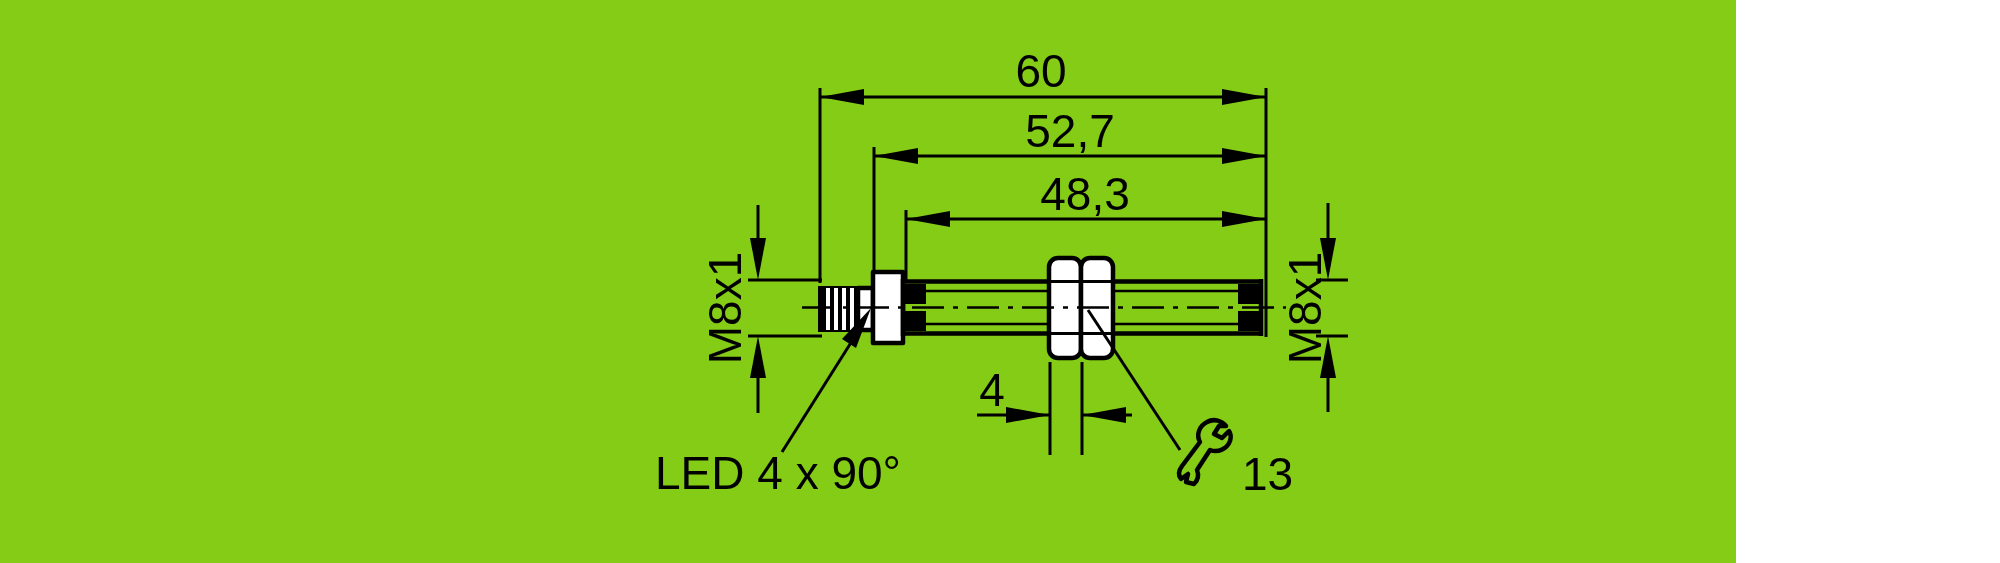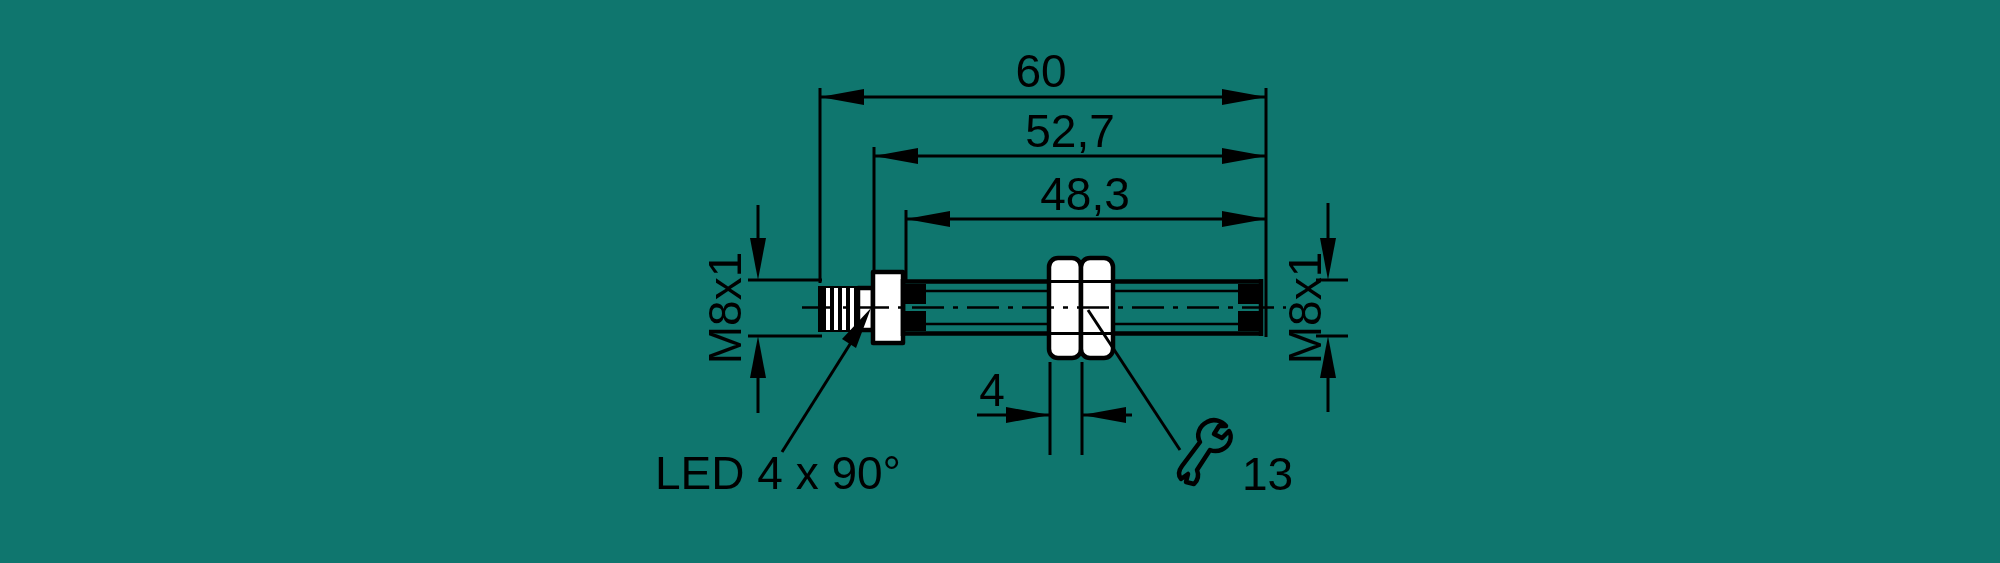--- a/index.html
+++ b/index.html
@@ -1,16 +1,16 @@
 <!DOCTYPE html>
 <html><head>
 <meta charset="utf-8">
 <style>
   html,body{margin:0;padding:0;background:#ffffff;}
-  .stage{position:relative;width:2000px;height:563px;background:#0f766e;overflow:hidden;}
+  .stage{position:relative;width:1736px;height:563px;background:#84cc16;overflow:hidden;}
   svg{display:block;}
   .ol    {stroke:#000;stroke-width:4.5;fill:none;stroke-linejoin:round;}
   .olthin{stroke:#000;stroke-width:2.5;fill:none;}
   .dim   {stroke:#000;stroke-width:3;fill:none;}
   .arr   {fill:#000;stroke:none;}
   .blk   {fill:#000;stroke:none;}
   .wfill {fill:#ffffff;}
   .cl    {stroke:#000;stroke-width:2.5;fill:none;stroke-dasharray:32 9 5 9;}
   text{font-family:"Liberation Sans","DejaVu Sans",sans-serif;font-size:46px;fill:#000;}
 </style>

